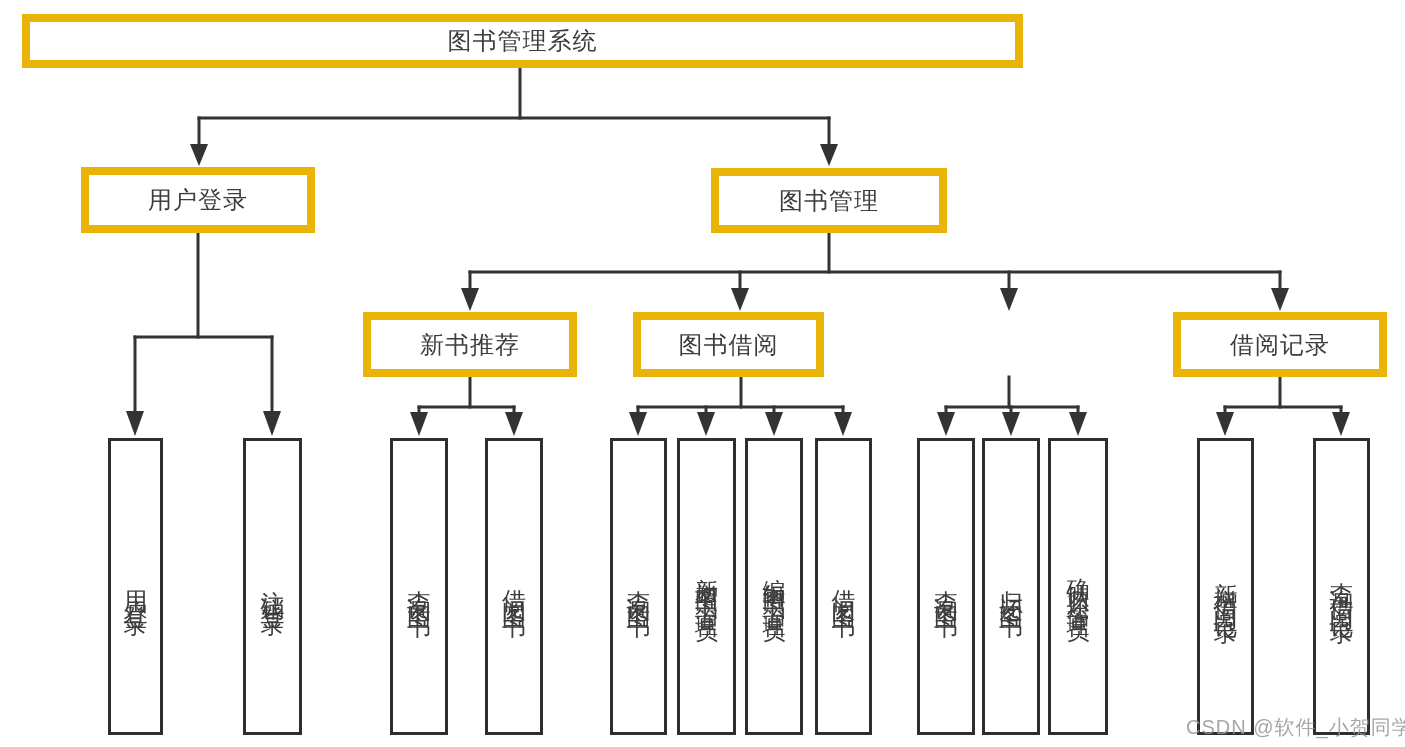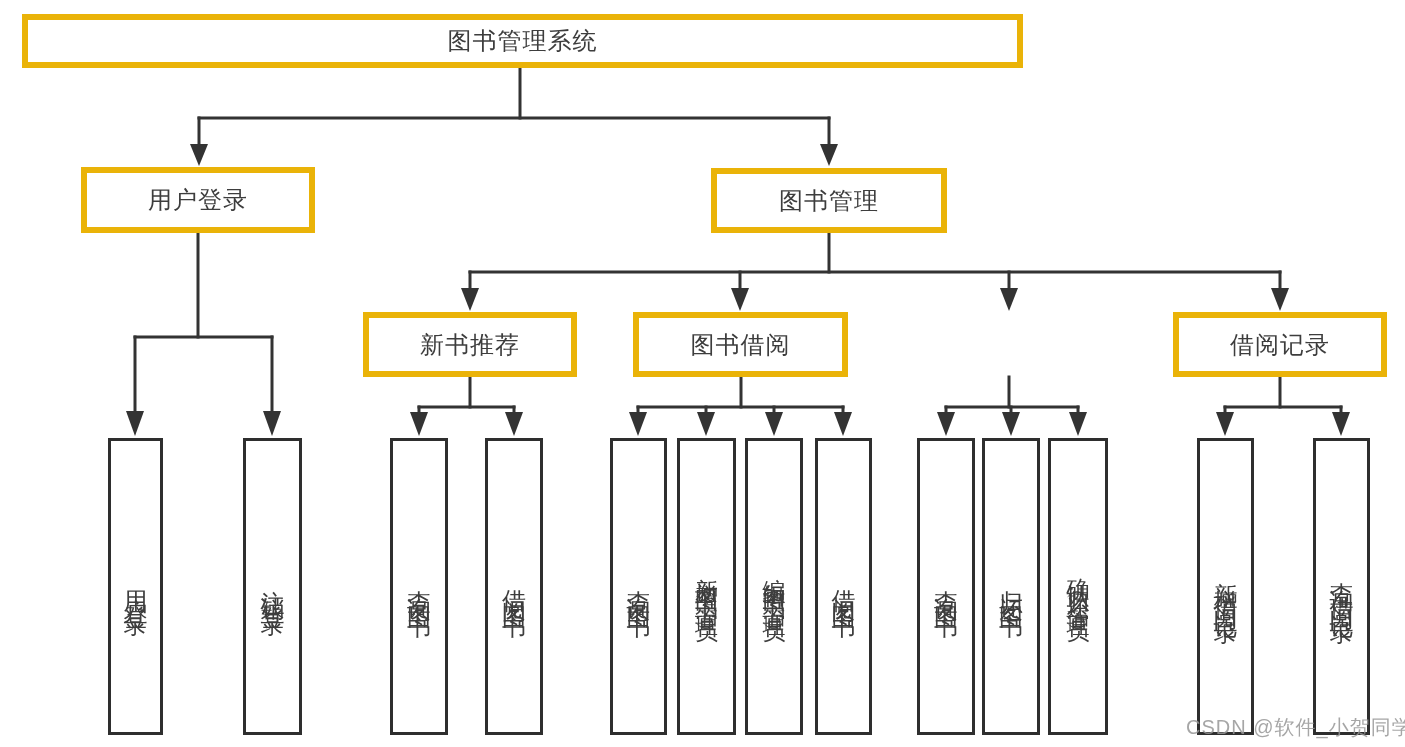--- a/index.html
+++ b/index.html
@@ -3,21 +3,21 @@
 <meta charset="utf-8">
 <style>
   html,body{margin:0;padding:0;background:#ffffff;}
   .canvas{
     position:relative;width:1405px;height:747px;background:#ffffff;overflow:hidden;
     font-family:"Liberation Sans","DejaVu Sans",sans-serif;
   }
   svg.wires{position:absolute;left:0;top:0;z-index:1;}
   .hbox{
     position:absolute;box-sizing:border-box;z-index:2;
-    border:6px solid #eab308;background:#ffffff;
+    border:8px solid #eab308;background:#ffffff;
     display:flex;align-items:center;justify-content:center;
     color:#3d3d3d;font-size:24px;letter-spacing:1px;white-space:nowrap;
   }
   .vbox{
     position:absolute;box-sizing:border-box;z-index:2;
     top:438px;height:297px;
     border:3px solid #2e2e2e;background:#ffffff;
     display:flex;align-items:center;justify-content:center;
   }
   .vtext{
@@ -116,21 +116,21 @@
   <div class="hbox" style="left:81px;top:167px;width:234px;height:66px">
     <span>用户登录</span>
   </div>
   <div class="hbox" style="left:363px;top:312px;width:214px;height:65px">
     <span>新书推荐</span>
   </div>
 
   <div class="hbox" style="left:711px;top:168px;width:236px;height:65px">
     <span>图书管理</span>
   </div>
-  <div class="hbox" style="left:633px;top:312px;width:215px;height:65px">
+  <div class="hbox" style="left:633px;top:312px;width:191px;height:65px">
     <span>图书借阅</span>
   </div>
   <div class="hbox" style="left:1173px;top:312px;width:214px;height:65px">
     <span>借阅记录</span>
   </div>
 
   <div class="vbox" style="left:108px;width:55px">
     <span class="vtext">用户登录</span>
   </div>
   <div class="vbox" style="left:243px;width:59px">

